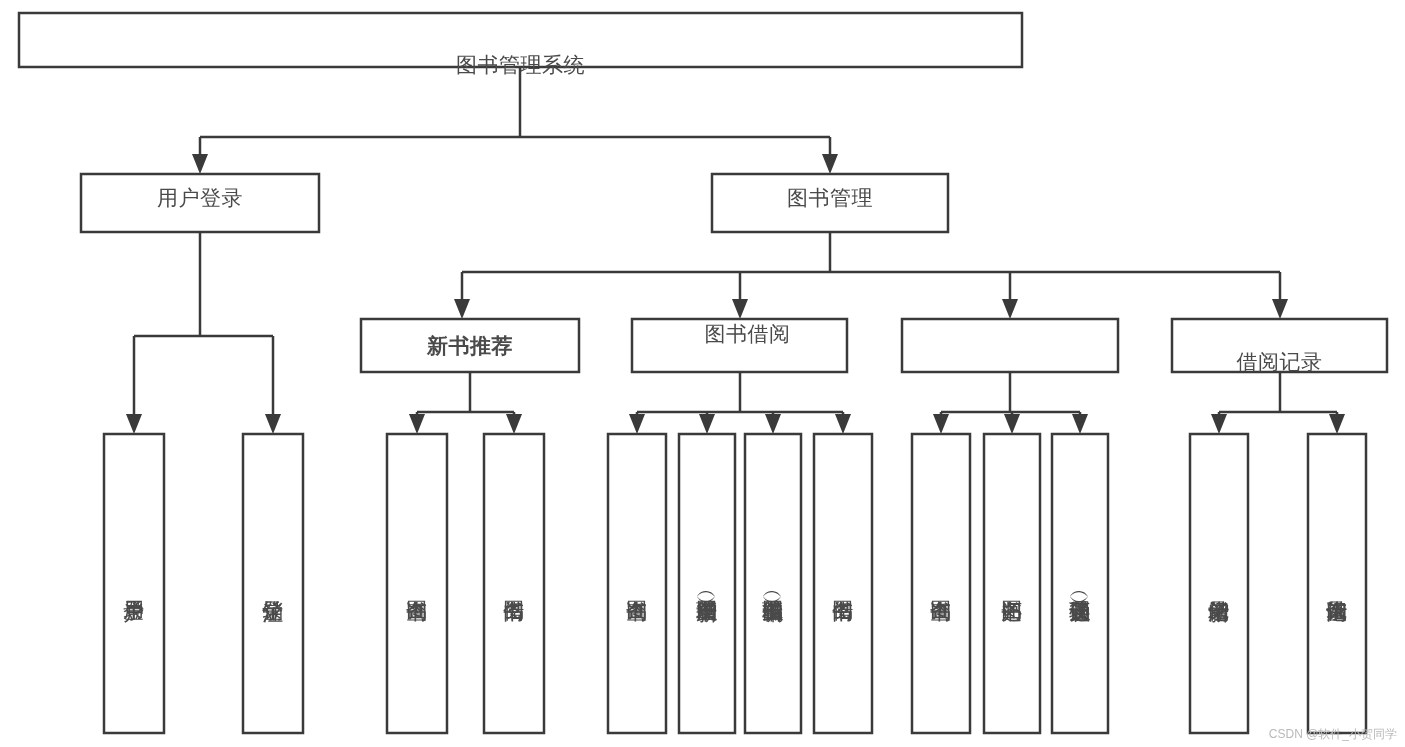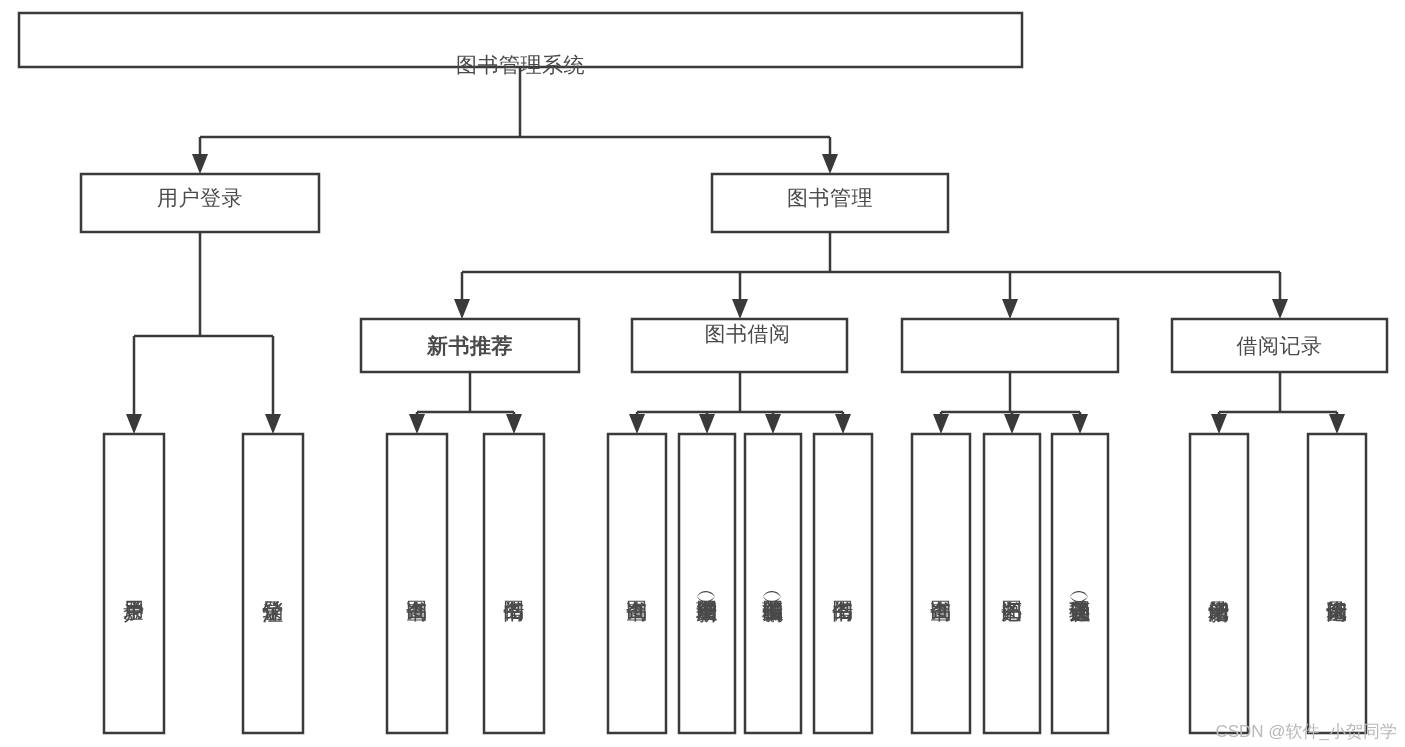--- a/index.html
+++ b/index.html
@@ -63,21 +63,21 @@
     text-align: center;
     writing-mode: vertical-rl;
     text-orientation: upright;
     pointer-events: none;
   }
   .watermark {
     position: absolute;
     right: 8px;
     bottom: 4px;
     color: #b9b9b9;
-    font-size: 17px;
+    font-size: 12px;
     white-space: nowrap;
     pointer-events: none;
     margin-top: 36px;
   }
 </style>
 </head>
 <body>
 
 <div id="diagram-root">
 
@@ -181,21 +181,21 @@
     </g>
   </svg>
 
   <div class="node-label-h" style="left:19px; top:13px; width:1003px; height:54px;margin-top:25px;">图书管理系统</div>
 
   <div class="node-label-h" style="left:81px; top:174px; width:238px; height:48px;">用户登录</div>
   <div class="node-label-h" style="left:712px; top:174px; width:236px; height:48px;">图书管理</div>
 
   <div class="node-label-h" style="left:361px; top:319px; width:218px; height:53px;font-weight:bold;">新书推荐</div>
   <div class="node-label-h" style="left:632px; top:307px; width:215px; height:53px;padding-left:8px;">图书借阅</div>
-  <div class="node-label-h" style="left:1172px; top:319px; width:215px; height:53px;">借阅记录</div>
+  <div class="node-label-h" style="left:1172px; top:335px; width:215px; height:53px;">借阅记录</div>
 
   <div class="node-label-v" style="left:104px; top:434px; width:60px; height:299px;">用户登录</div>
   <div class="node-label-v" style="left:243px; top:434px; width:60px; height:299px;">注销登录</div>
   <div class="node-label-v" style="left:387px; top:434px; width:60px; height:299px;">查询图书</div>
   <div class="node-label-v" style="left:484px; top:434px; width:60px; height:299px;">借阅图书</div>
   <div class="node-label-v" style="left:608px; top:434px; width:58px; height:299px;">查询图书</div>
   <div class="node-label-v" style="left:679px; top:434px; width:56px; height:299px;">新增图书（管理员）</div>
   <div class="node-label-v" style="left:745px; top:434px; width:56px; height:299px;">编辑图书（管理员）</div>
   <div class="node-label-v" style="left:814px; top:434px; width:58px; height:299px;">借阅图书</div>
   <div class="node-label-v" style="left:912px; top:434px; width:58px; height:299px;">查询图书</div>

